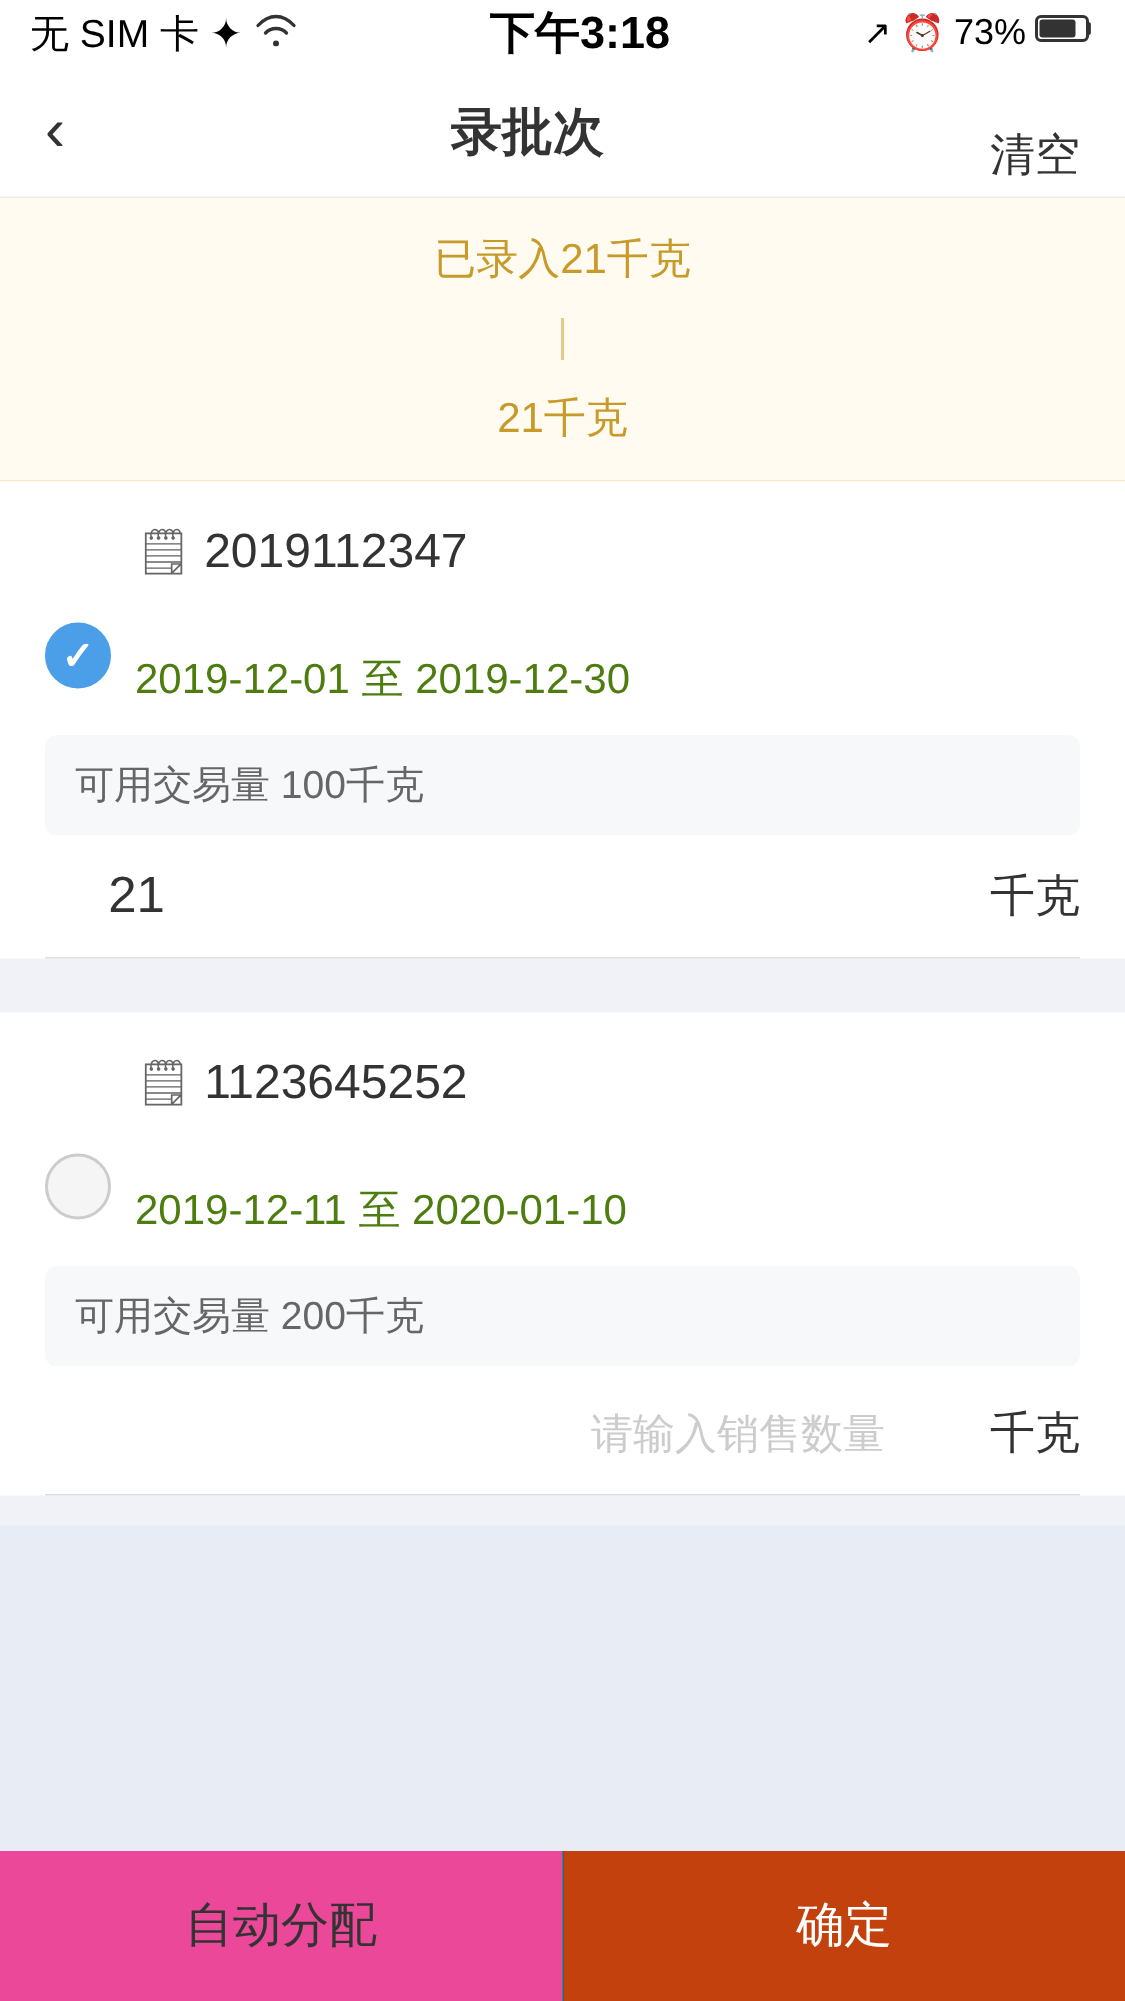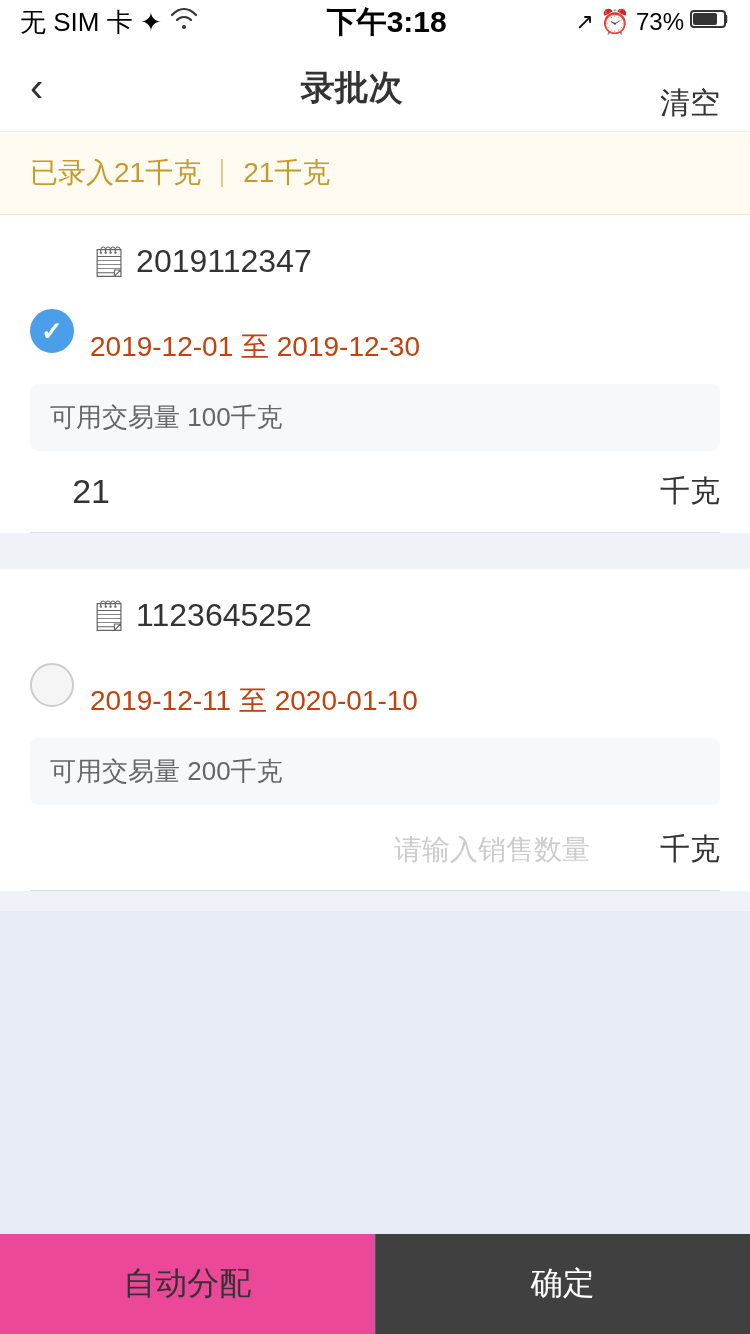--- a/index.html
+++ b/index.html
@@ -19,21 +19,21 @@
       background: #fff;
       display: flex;
       align-items: center;
       justify-content: space-between;
       padding: 0 20px;
       font-size: 26px;
       font-weight: 500;
     }
     .status-left {
       display: flex;
-      align-items: flex-start;
+      align-items: center;
       gap: 8px;
       font-size: 26px;
     }
     .status-center {
       font-size: 30px;
       font-weight: 600;
     }
     .status-right {
       display: flex;
       align-items: center;
@@ -70,20 +70,21 @@
     }
 
     
     .summary-bar {
       background: #fffbf0;
       padding: 22px 30px;
       display: flex;
       align-items: center;
       gap: 20px;
       border-bottom: 1px solid #f0e8c8;
+      flex-direction: column;
     }
     .summary-label {
       font-size: 28px;
       color: #c89a2a;
     }
     .summary-divider {
       width: 2px;
       height: 28px;
       background: #c89a2a;
       opacity: 0.5;
@@ -139,21 +140,21 @@
       border-color: #4a9fe8;
     }
     .radio-circle.selected::after {
       content: '✓';
       color: #fff;
       font-size: 26px;
       font-weight: bold;
     }
     .batch-date {
       font-size: 28px;
-      color: #c2410c;
+      color: #4d7c0f;
       margin-top: 32px;
     }
     .batch-available {
       margin: 0 0 0 0;
       padding: 16px 20px;
       background: #f7f8fa;
       border-radius: 8px;
       font-size: 26px;
       color: #666;
       margin: 0 0 0 0;
@@ -246,21 +247,21 @@
       cursor: pointer;
     }
     .btn-confirm {
       flex: 1;
       height: 100%;
       display: flex;
       align-items: center;
       justify-content: center;
       font-size: 32px;
       color: #fff;
-      background: #404040;
+      background: #c2410c;
       border: none;
       cursor: pointer;
     }
   </style>
 </head>
 <body>
 
 <div class="status-bar">
   <div class="status-left">
     <span>无 SIM 卡 ✦</span>

